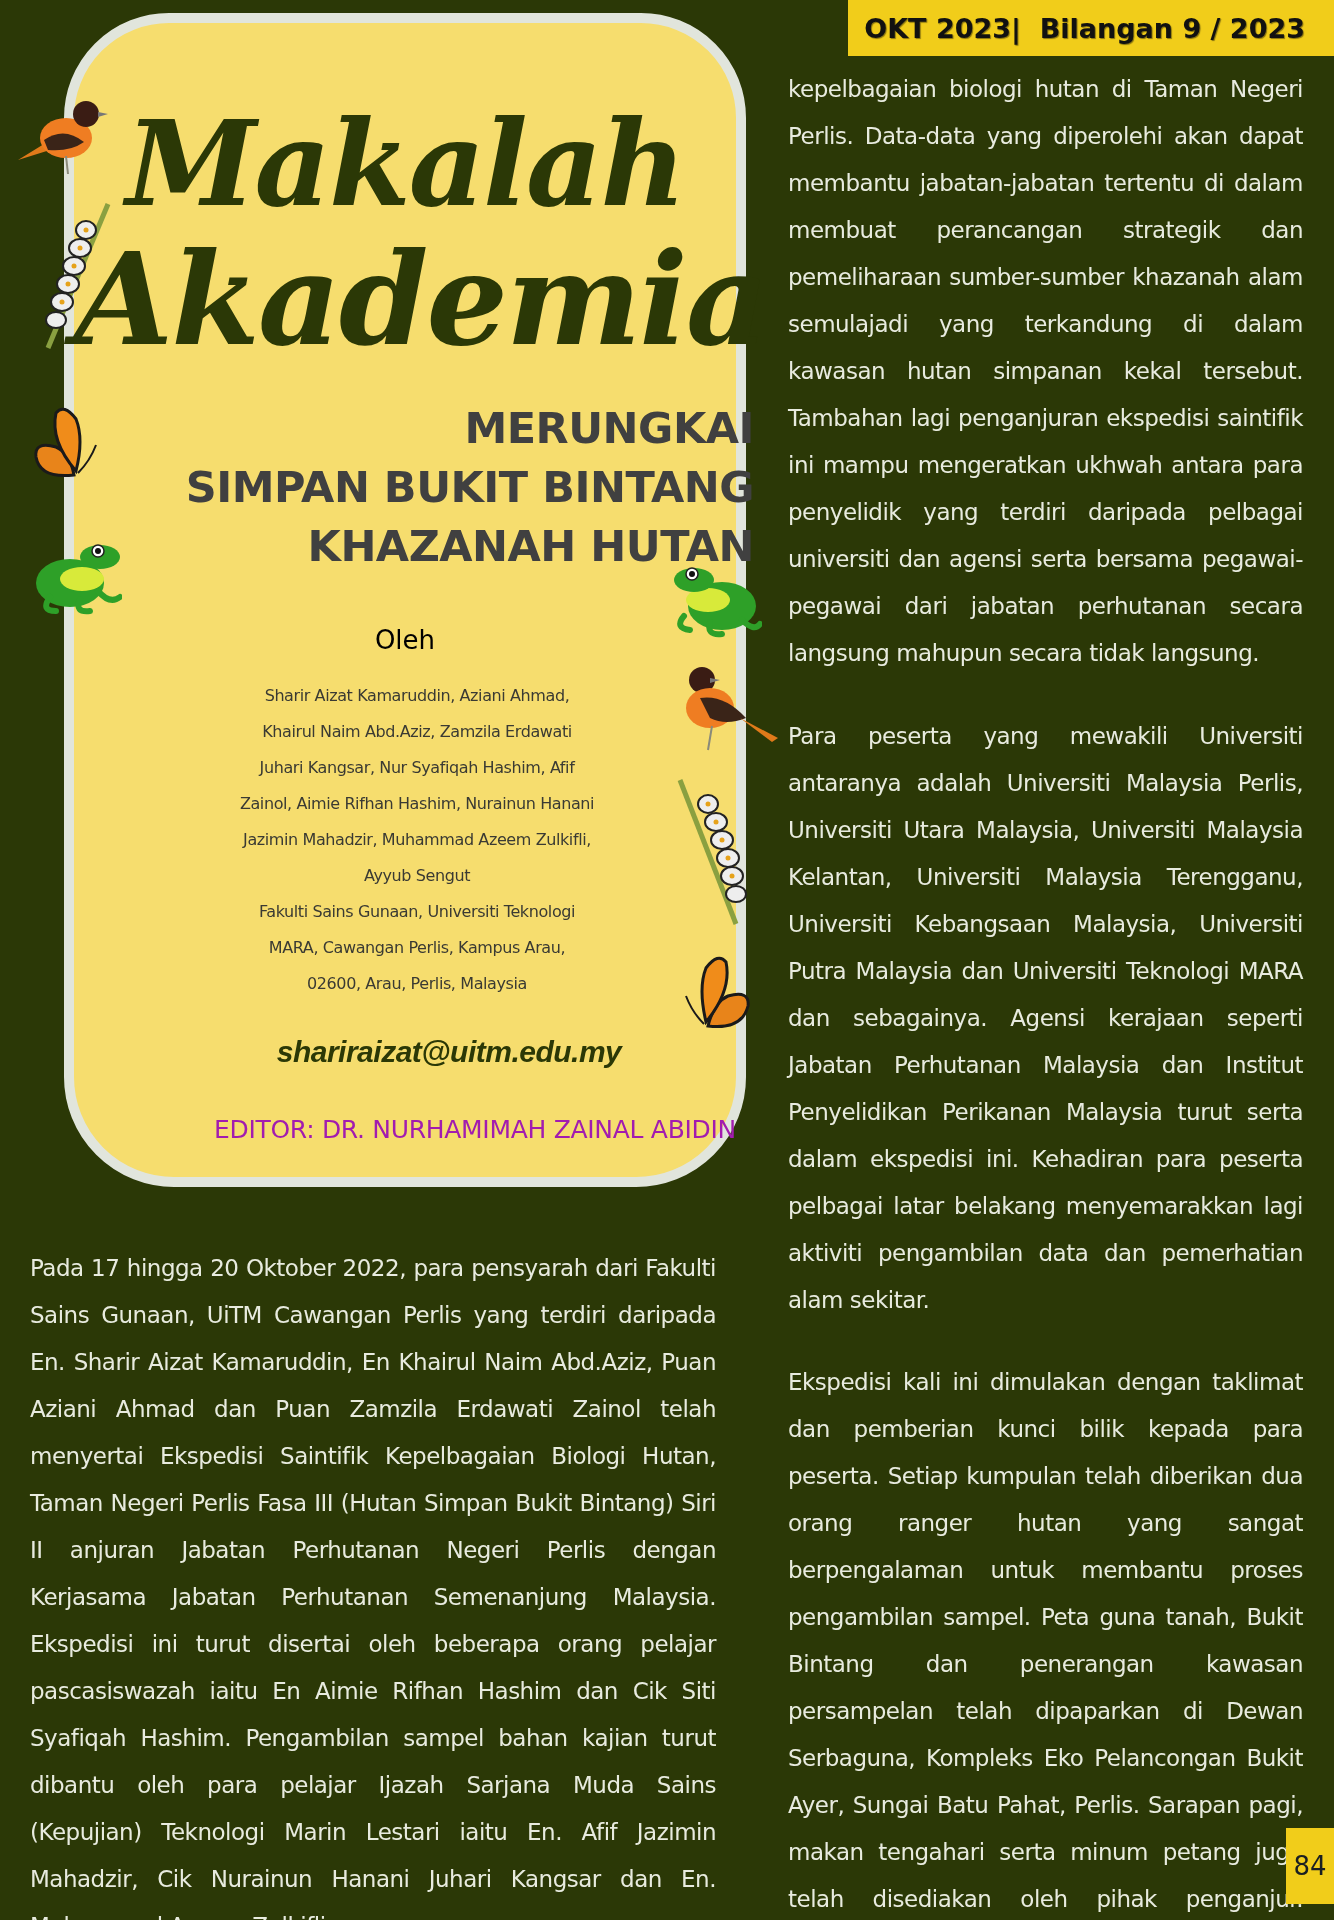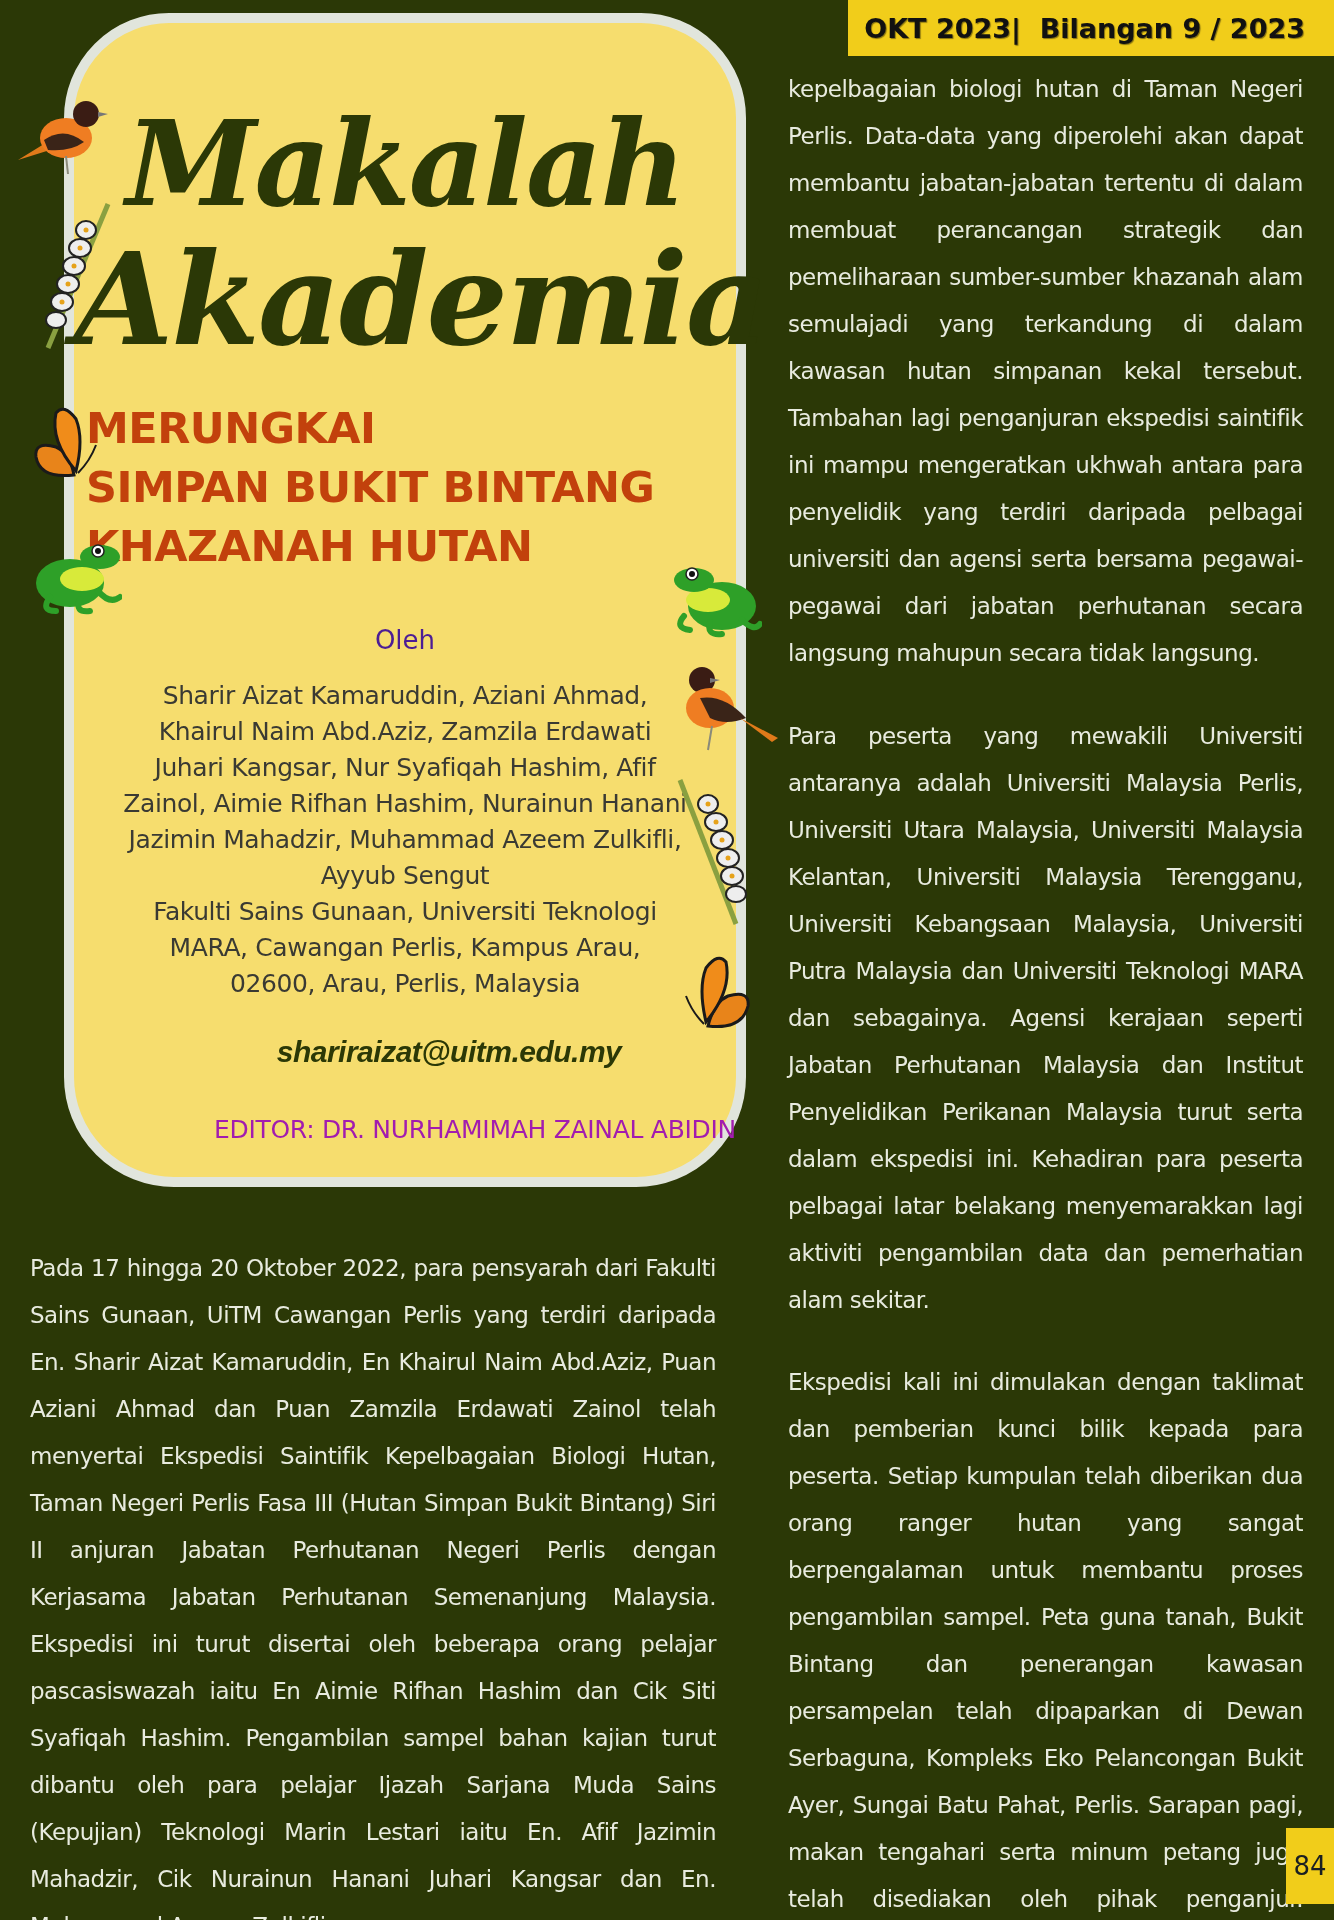--- a/index.html
+++ b/index.html
@@ -20,31 +20,31 @@
     background:#f6dd6e; border:10px solid #e1e5dc; border-radius:105px 105px 110px 110px;
   }
   .title-script {
     position:absolute; left:0; width:100%; text-align:center; color:#2b3806;
     font-family:"DejaVu Serif", serif; font-style:italic; font-weight:bold;
     letter-spacing:-2px; line-height:1;
   }
   .t1 { top:82px; font-size:118px; }
   .t2 { top:212px; font-size:128px; }
   .subtitle {
-    position:absolute; left:12px; top:376px; width:100%; text-align:left; color:#c2410c;
+    position:absolute; left:18px; top:376px; width:100%; text-align:right; color:#404040;
     font-family:"DejaVu Sans", sans-serif; font-weight:bold; font-size:43px; line-height:59px;
     letter-spacing:-0.5px;
   }
   .oleh {
-    position:absolute; left:0; top:602px; width:100%; text-align:center; color:#4c1d95;
+    position:absolute; left:0; top:602px; width:100%; text-align:center; color:#000000;
     font-family:"DejaVu Sans", sans-serif; font-size:26px;
   }
   .authors {
-    position:absolute; left:20px; top:655px; width:622px; text-align:center; color:#3a3a33;
-    font-family:"DejaVu Sans", sans-serif; font-size:25px; line-height:36px; letter-spacing:-0.4px;
+    position:absolute; left:32px; top:655px; width:622px; text-align:center; color:#3a3a33;
+    font-family:"DejaVu Sans", sans-serif; font-size:16px; line-height:36px; letter-spacing:-0.4px;
   }
   .authors div { white-space:nowrap; }
   .email {
     position:absolute; left:0; top:1012px; width:100%; text-align:center; color:#2b3806;
     font-family:"Liberation Sans", sans-serif; font-style:italic; font-weight:bold; font-size:30px;
     letter-spacing:-0.5px;
     margin-left:44px;
   }
   .editor {
     position:absolute; left:0; top:1092px; width:100%; text-align:right; color:#a21caf;

